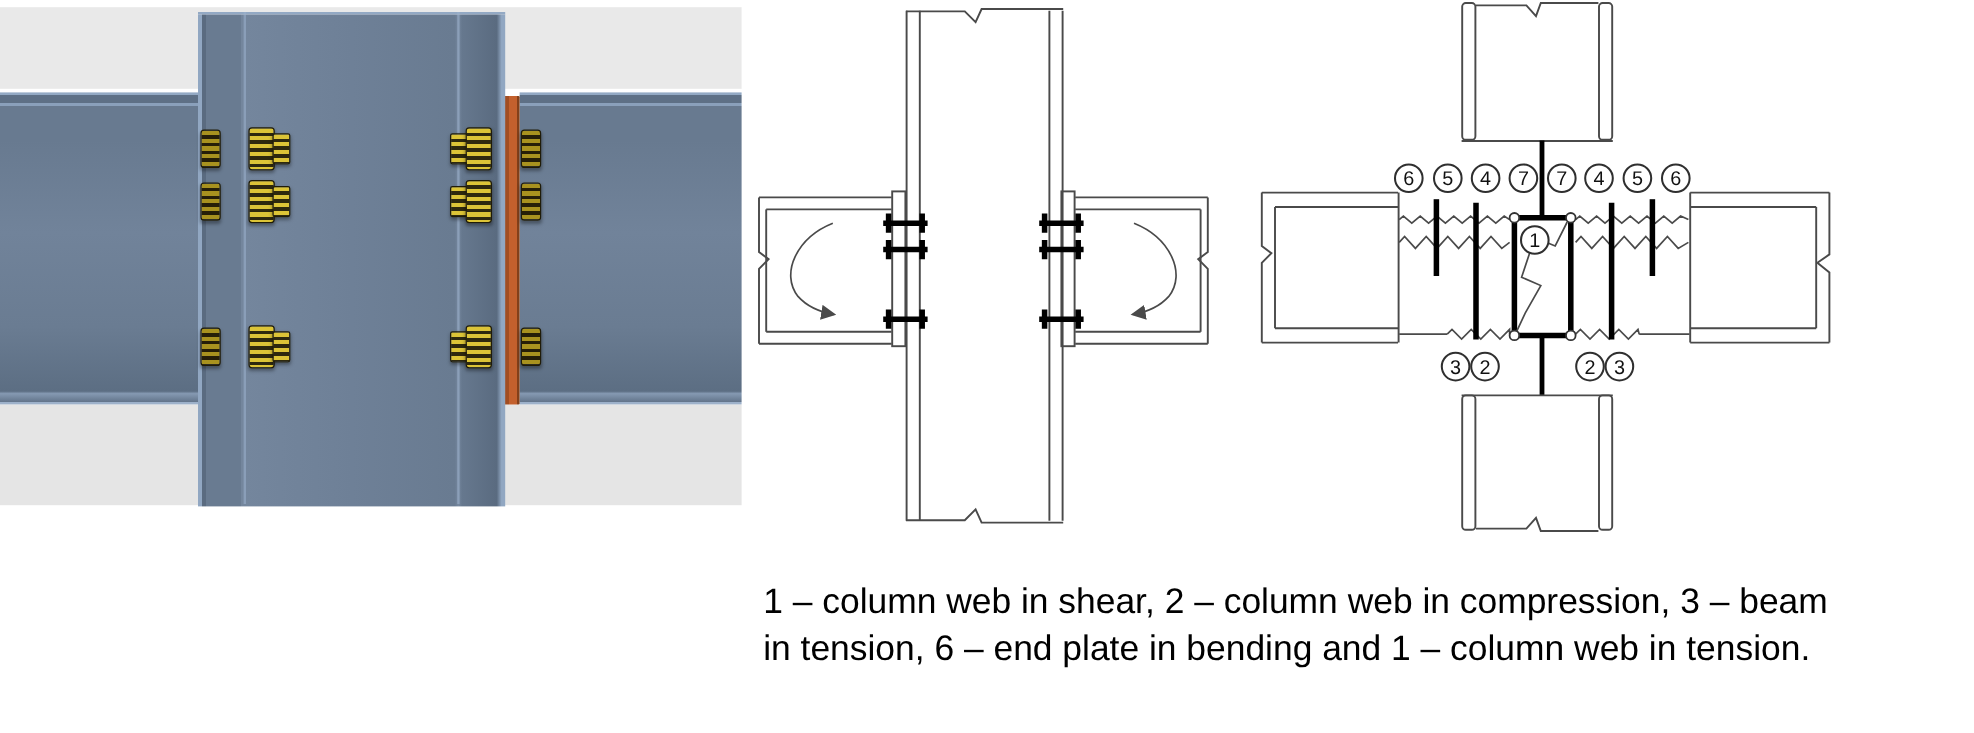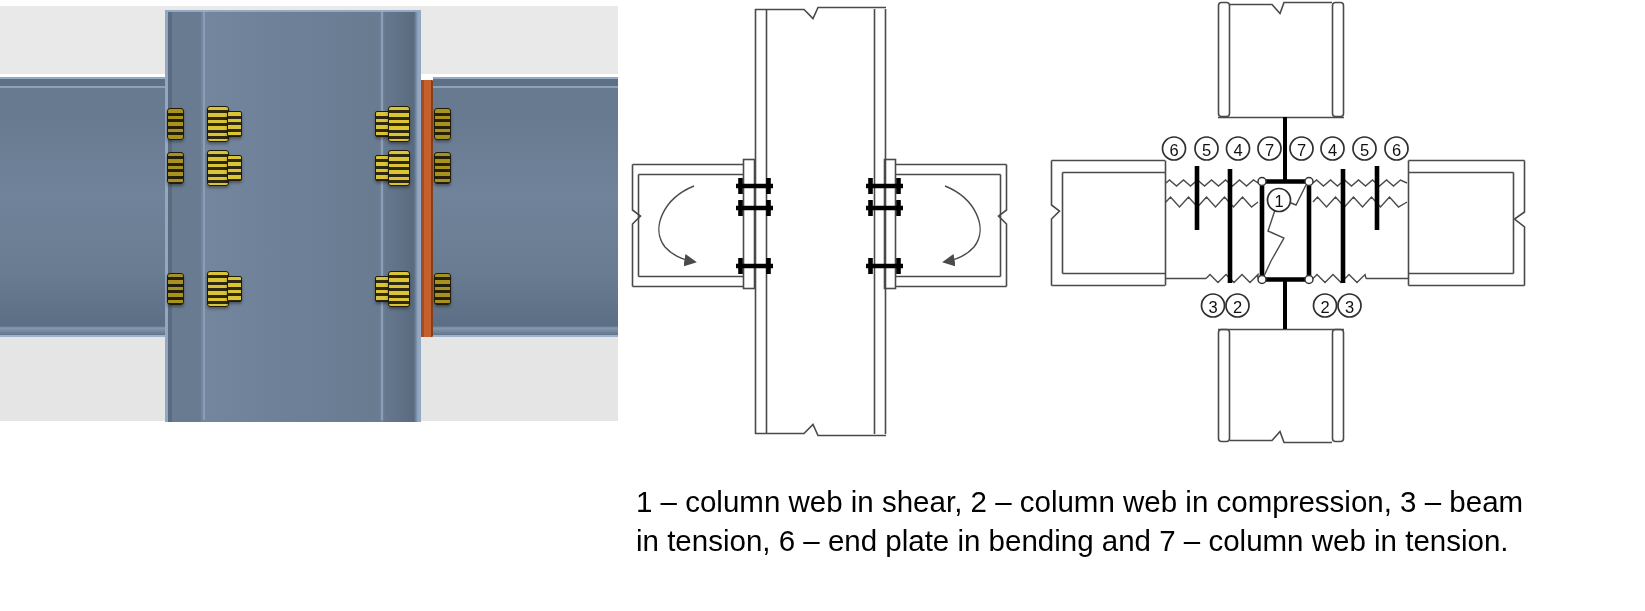--- a/index.html
+++ b/index.html
@@ -222,16 +222,16 @@
 
       <g>
         <circle class="lblc" cx="1279" cy="200" r="11.5"></circle>
         <text class="lblt" x="1279" y="201">1</text>
       </g>
     </g>
   </svg>
 
   <div class="caption">
     <div>1 – column web in shear, 2 – column web in compression, 3 – beam</div>
-    <div>in tension, 6 – end plate in bending and 7 – column web in tension.</div>
+    <div>in tension, 6 – end plate in bending and 1 – column web in tension.</div>
   </div>
 
 </div>
 
 </body></html>

